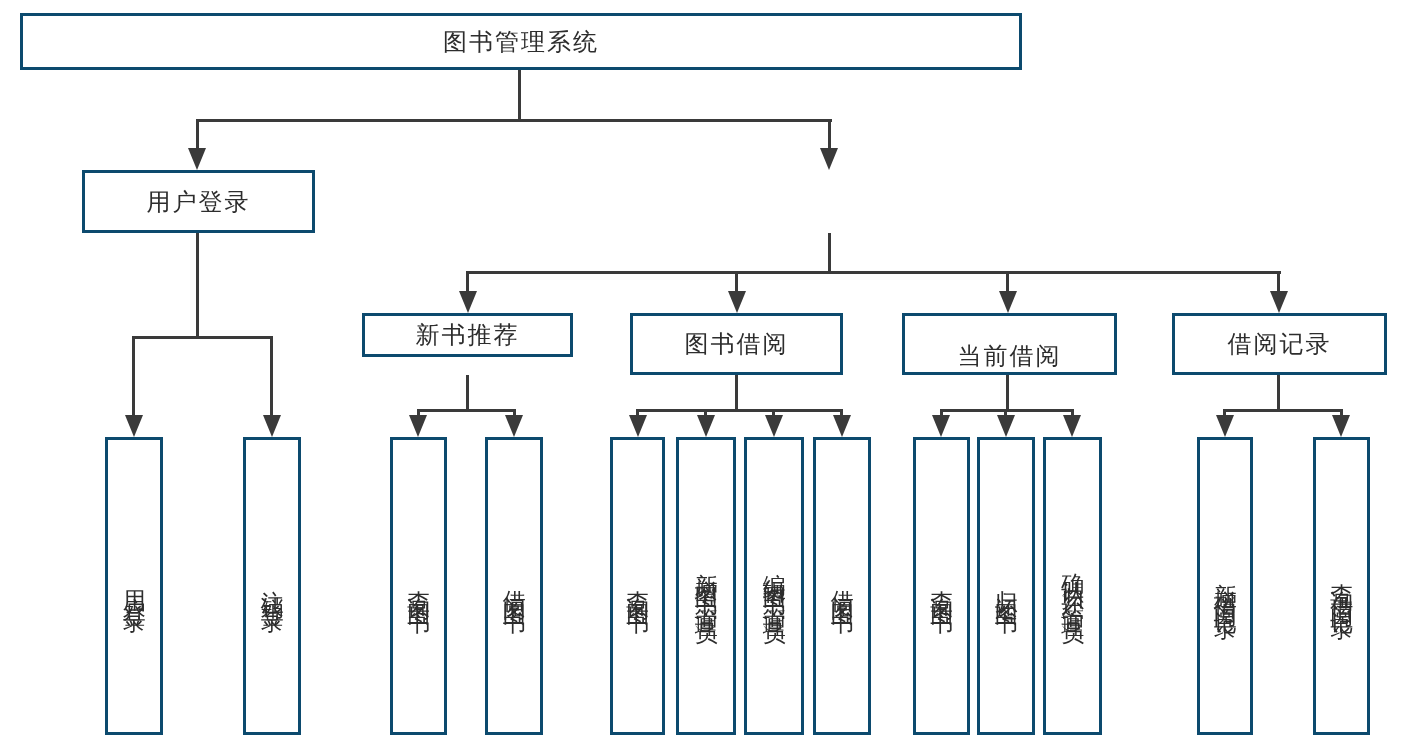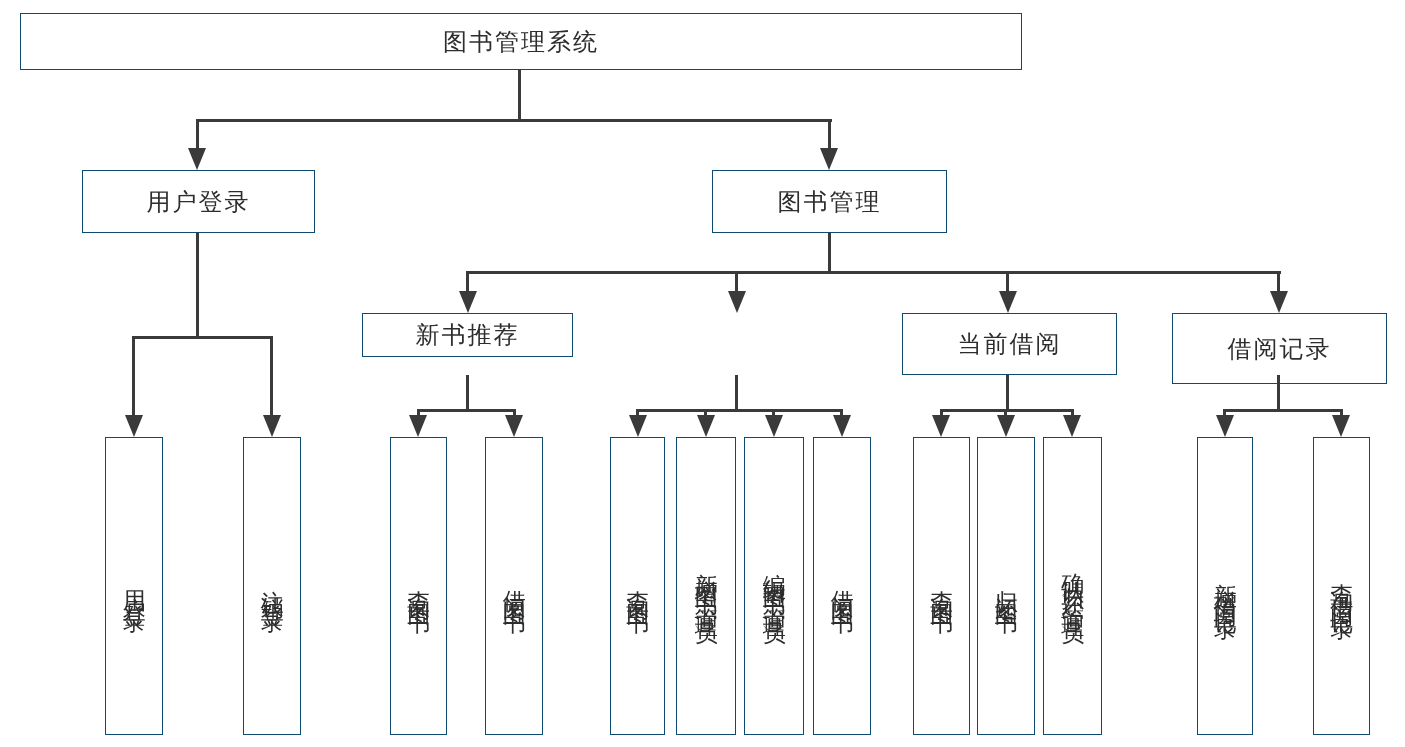--- a/index.html
+++ b/index.html
@@ -10,21 +10,21 @@
   }
   .canvas {
     position: relative;
     width: 1405px;
     height: 747px;
     background: #ffffff;
     overflow: hidden;
   }
   .node {
     position: absolute;
-    border: 1px solid #0c4a6e;
+    border: 3px solid #0c4a6e;
     background: #ffffff;
     display: flex;
     align-items: center;
     justify-content: center;
   }
   .node .lbl {
     font-size: 24px;
     letter-spacing: 2px;
     white-space: nowrap;
     color: #2d2d2d;
@@ -67,34 +67,34 @@
 <div class="canvas">
 
   <div class="node" style="left:20px; top:13px; width:1002px; height:57px;">
     <span class="lbl">图书管理系统</span>
   </div>
 
   <div class="node" style="left:82px; top:170px; width:233px; height:63px;">
     <span class="lbl">用户登录</span>
   </div>
 
-  <div class="node" style="left:712px; top:170px; width:235px; height:63px;">
-    <span class="lbl">图书管理</span>
-  </div>
 
   <div class="node" style="left:362px; top:313px; width:211px; height:44px;">
     <span class="lbl">新书推荐</span>
   </div>
 
-
-  <div class="node" style="left:902px; top:313px; width:215px; height:62px;">
+  <div class="node" style="left:630px; top:313px; width:213px; height:62px;">
+    <span class="lbl">图书借阅</span>
+  </div>
+
+  <div class="node" style="left:902px; top:313px; width:215px; height:62px;align-items:flex-end;">
     <span class="lbl">当前借阅</span>
   </div>
 
-  <div class="node" style="left:1172px; top:313px; width:215px; height:71px;">
+  <div class="node" style="left:1172px; top:313px; width:215px; height:62px;">
     <span class="lbl">借阅记录</span>
   </div>
 
   <div class="node leaf" style="left:105px; top:437px; width:58px; height:298px;">
     <span class="lbl">用户登录</span>
   </div>
 
   <div class="node leaf" style="left:243px; top:437px; width:58px; height:298px;">
     <span class="lbl">注销登录</span>
   </div>

